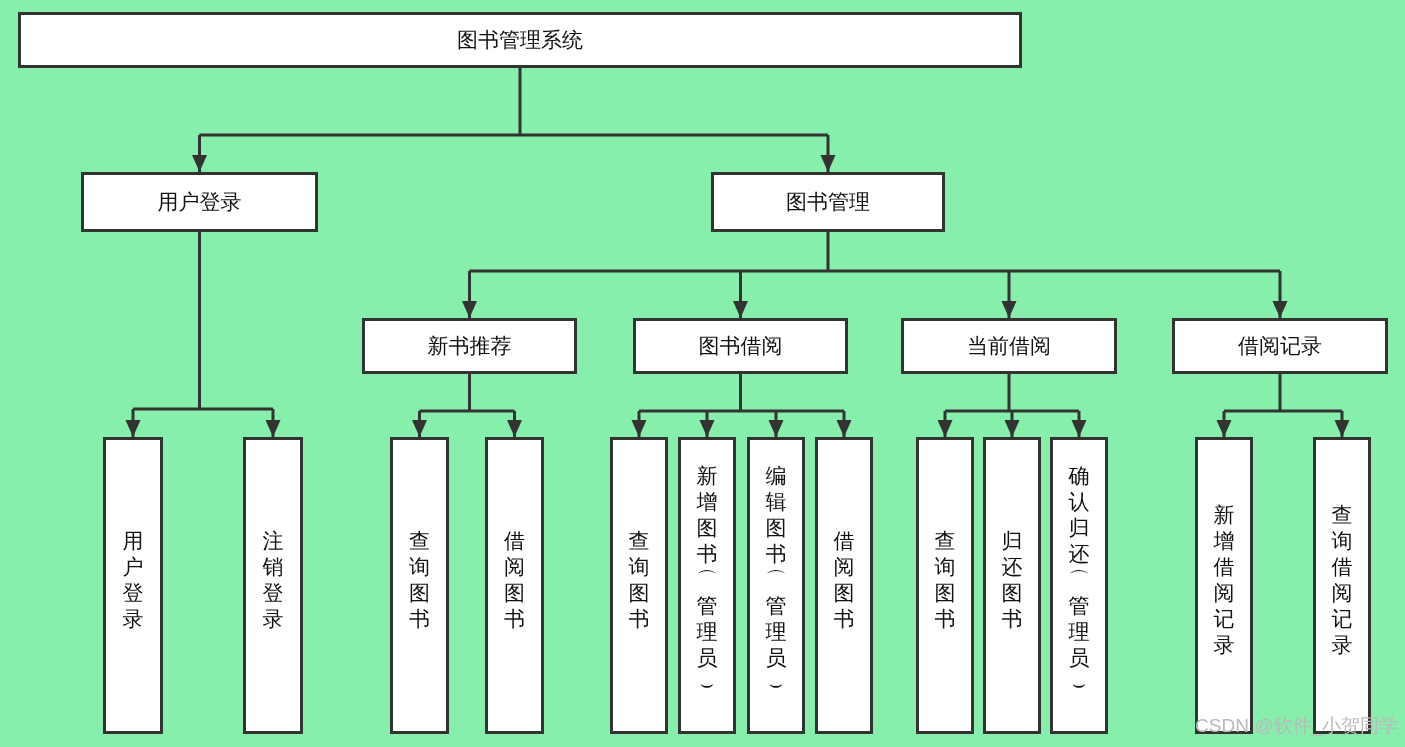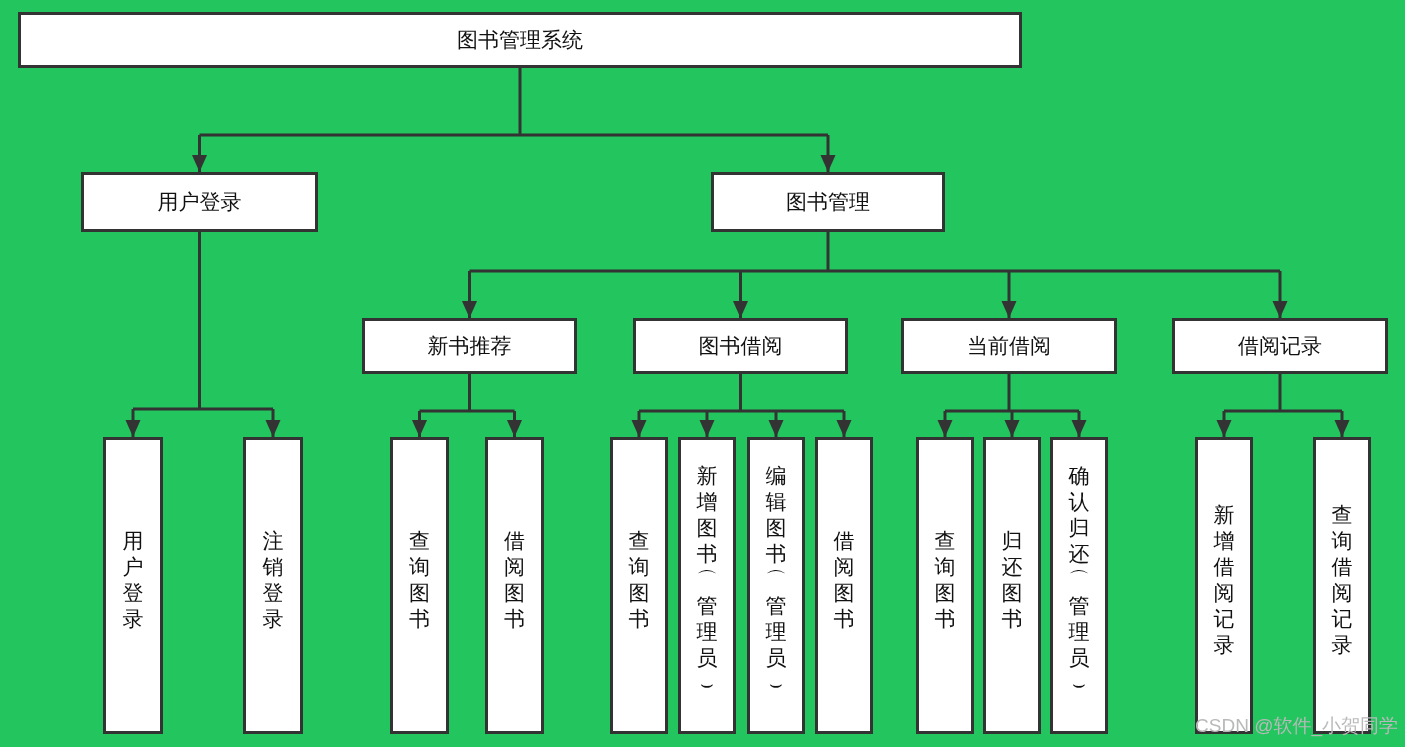--- a/index.html
+++ b/index.html
@@ -8,21 +8,21 @@
     padding: 0;
     background: #ffffff;
   }
   body {
     font-family: "Liberation Sans", "DejaVu Sans", sans-serif;
   }
   #diagram-root {
     position: relative;
     width: 1405px;
     height: 747px;
-    background: #22c55e;
+    background: #86efac;
     overflow: hidden;
   }
   svg#flow-svg {
     position: absolute;
     left: 0;
     top: 0;
     width: 1405px;
     height: 747px;
     display: block;
   }

